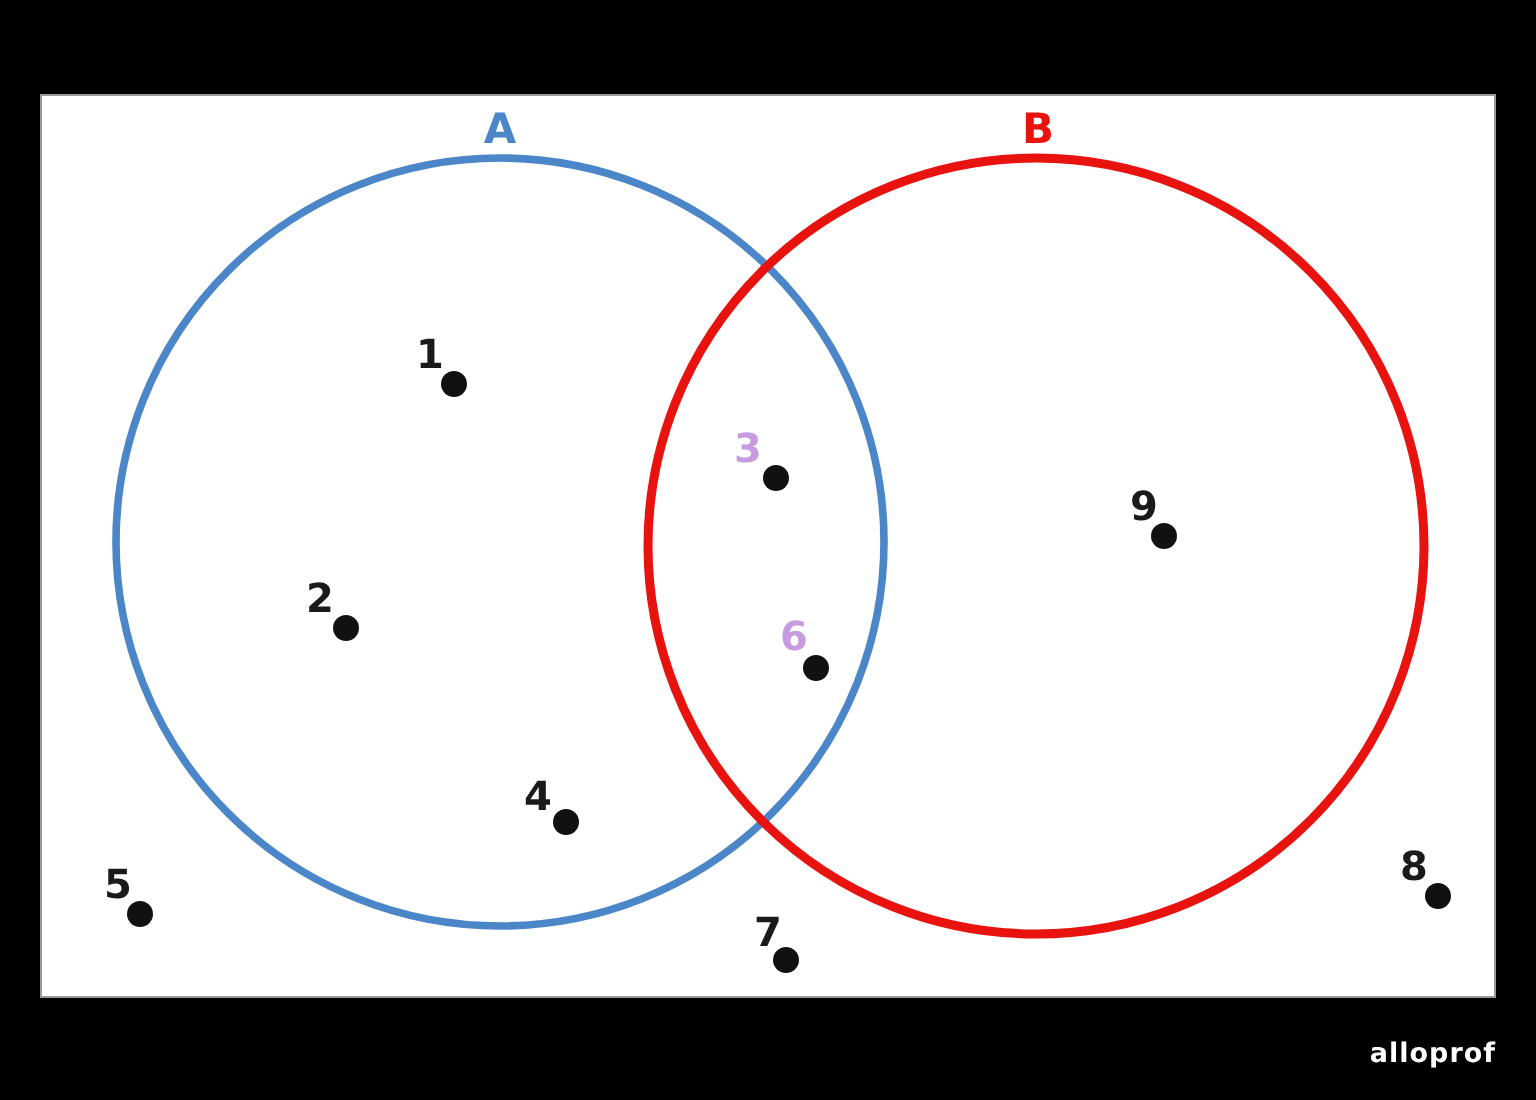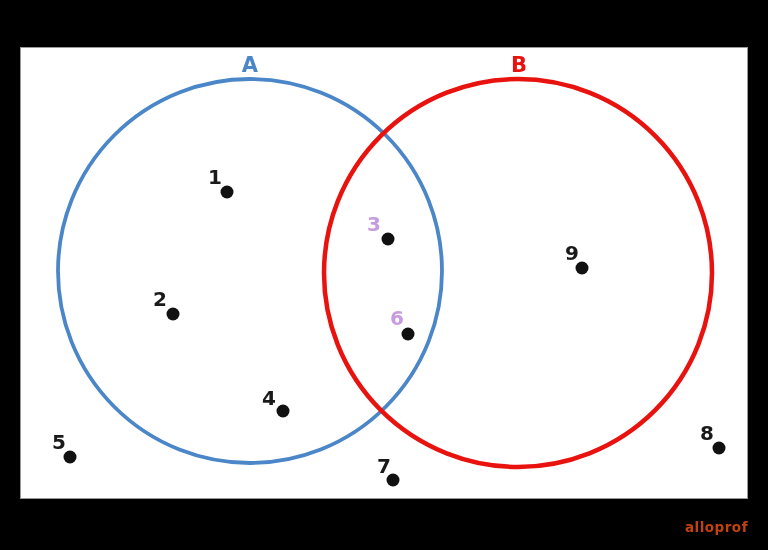--- a/index.html
+++ b/index.html
@@ -57,21 +57,21 @@
     font-weight: 600;
     color: #1a1a1a;
     line-height: 1;
     white-space: nowrap;
   }
   .num.intersection { color: #c79be0; }
   .watermark {
     position: absolute;
     right: 20px;
     bottom: 16px;
-    color: #c2410c;
+    color: #ffffff;
     font-size: 13.5px;
     font-weight: 700;
     letter-spacing: 0.5px;
     line-height: 1;
   }
 </style>
 </head>
 <body>
 
 <div class="stage">

